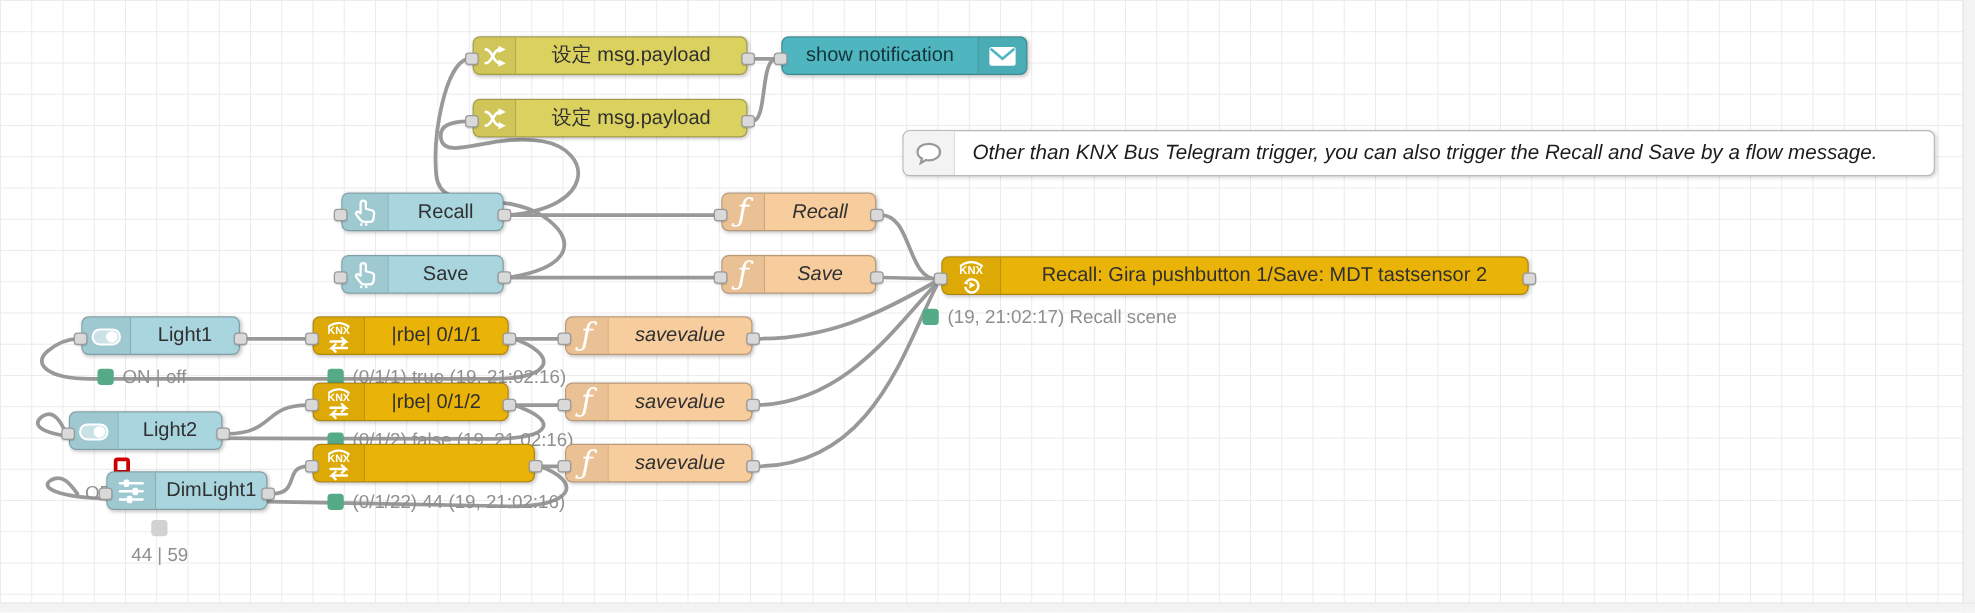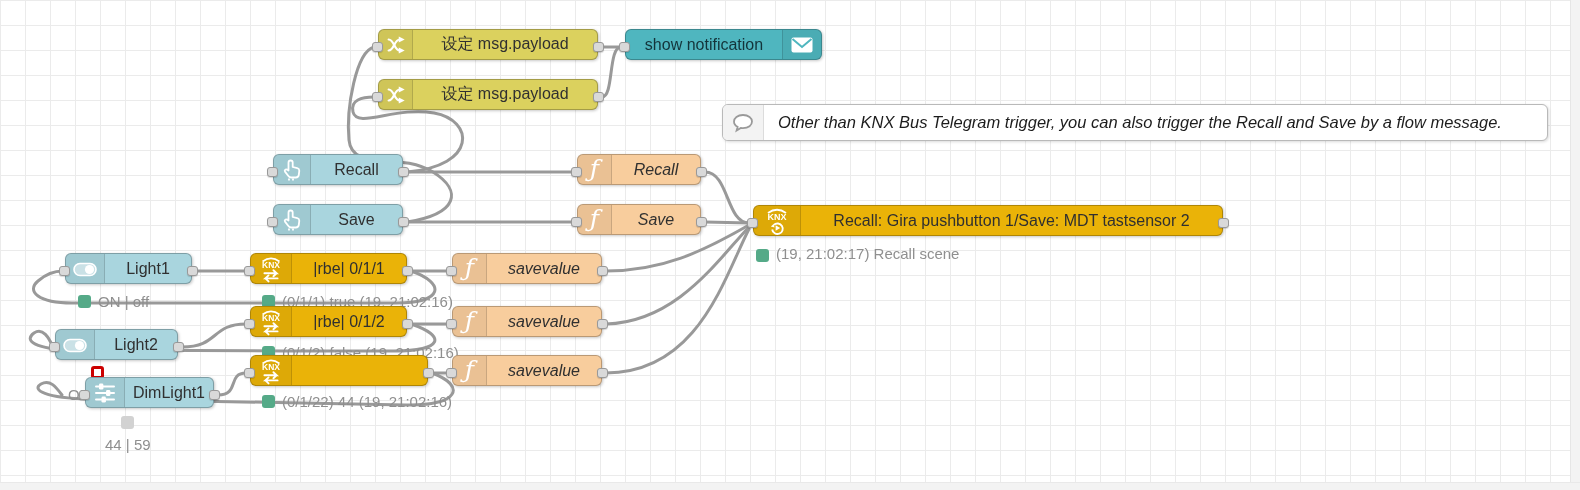--- a/index.html
+++ b/index.html
@@ -194,21 +194,21 @@
           <path d="M8 8 Q17 1.5 26 8" stroke="#fff" stroke-width="1.8" fill="none"></path>
           <text x="17" y="14.5" font-size="9" font-weight="bold" fill="#fff" text-anchor="middle" font-family="Liberation Sans, sans-serif">KNX</text>
           <path d="M12.2 24.5 a5.3 5.3 0 1 0 1.6 -4.6" stroke="#fff" stroke-width="1.9" fill="none"></path>
           <path d="M10.8 21.5 l2.8 -2.6 1 3.6 z" fill="#fff"></path>
           <path d="M15.6 20.3 l4.6 2.7 -4.6 2.7 z" fill="#fff"></path>
         </svg>
     </div>
     <div class="lbl">Recall: Gira pushbutton 1/Save: MDT tastsensor 2</div>
     <span class="port out"></span>
   </div>
-  <div class="status" style="left:756px;top:245px;align-items:flex-end;">
+  <div class="status" style="left:738px;top:245px;">
     <span class="sq sq-green"></span>
     <span>(19, 21:02:17) Recall scene</span>
   </div>
 
   <div class="node n-blue" style="left:65px;top:253px;width:127px;">
     <span class="port in"></span>
     <div class="strip left" style="width:38px;">
       <svg width="26" height="22" viewBox="0 0 26 22">
           <rect x="2" y="5.5" width="22" height="12" rx="6" fill="rgba(255,255,255,.45)" stroke="#fff" stroke-width="1.6"></rect>
           <circle cx="17.5" cy="11.5" r="4.6" fill="#fff"></circle>

